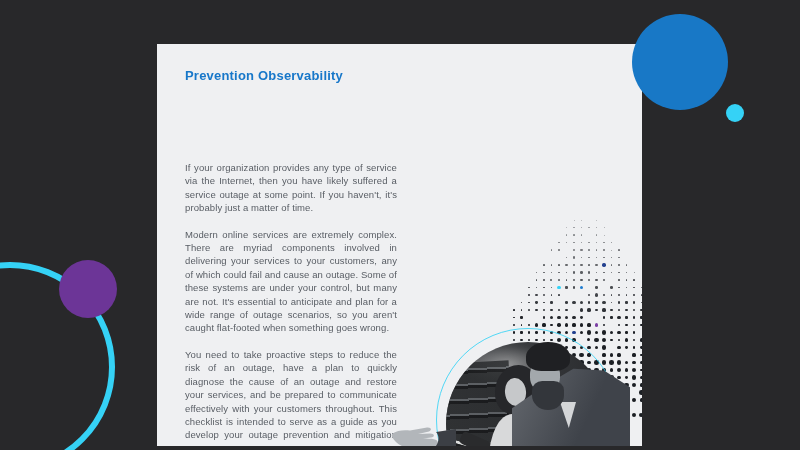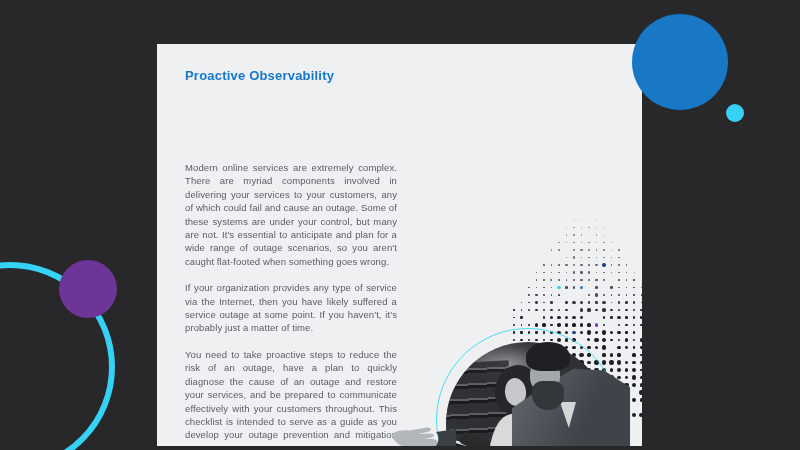--- a/index.html
+++ b/index.html
@@ -91,25 +91,25 @@
 </style>
 </head>
 <body>
 
 <div class="stage" style="--background: #28282a; --page: #eff0f2; --accent_blue: #1777c9; --brand_blue: #1878c6; --cyan: #35d2f6; --purple: #6c3597; --title_text: #17191c; --body_text: #585d64; --dot: #1c1f24;">
 
   <div class="ring-cyan"></div>
   <div class="circle-purple"></div>
 
   <div class="page">
-    <div class="eyebrow">Proactive Observability</div>
+    <div class="eyebrow">Prevention Observability</div>
 
     <div class="body-copy">
+      <p>If your organization provides any type of service via the Internet, then you have likely suffered a service outage at some point. If you haven't, it's probably just a matter of time.</p>
       <p>Modern online services are extremely complex. There are myriad components involved in delivering your services to your customers, any of which could fail and cause an outage. Some of these systems are under your control, but many are not. It's essential to anticipate and plan for a wide range of outage scenarios, so you aren't caught flat-footed when something goes wrong.</p>
-      <p>If your organization provides any type of service via the Internet, then you have likely suffered a service outage at some point. If you haven't, it's probably just a matter of time.</p>
       <p>You need to take proactive steps to reduce the risk of an outage, have a plan to quickly diagnose the cause of an outage and restore your services, and be prepared to communicate effectively with your customers throughout. This checklist is intended to serve as a guide as you develop your outage prevention and mitigation strategy.</p>
     </div>
 
     <div class="dot-grid" id="dot-grid">
         <div class="dot" style="left: 416.6px; top: 175.6px; width: 0.8px; height: 0.8px; background: rgb(28, 31, 36); opacity: 0.39;"></div>
         <div class="dot" style="left: 424.051px; top: 175.551px; width: 0.898571px; height: 0.898571px; background: rgb(28, 31, 36); opacity: 0.39;"></div>
         <div class="dot" style="left: 439.037px; top: 175.537px; width: 0.926508px; height: 0.926508px; background: rgb(28, 31, 36); opacity: 0.39;"></div>
         <div class="dot" style="left: 409.02px; top: 183.02px; width: 0.959417px; height: 0.959417px; background: rgb(28, 31, 36); opacity: 0.43;"></div>
         <div class="dot" style="left: 416.399px; top: 182.899px; width: 1.20229px; height: 1.20229px; background: rgb(28, 31, 36); opacity: 0.43;"></div>
         <div class="dot" style="left: 423.708px; top: 182.708px; width: 1.5838px; height: 1.5838px; background: rgb(28, 31, 36); opacity: 0.43;"></div>

